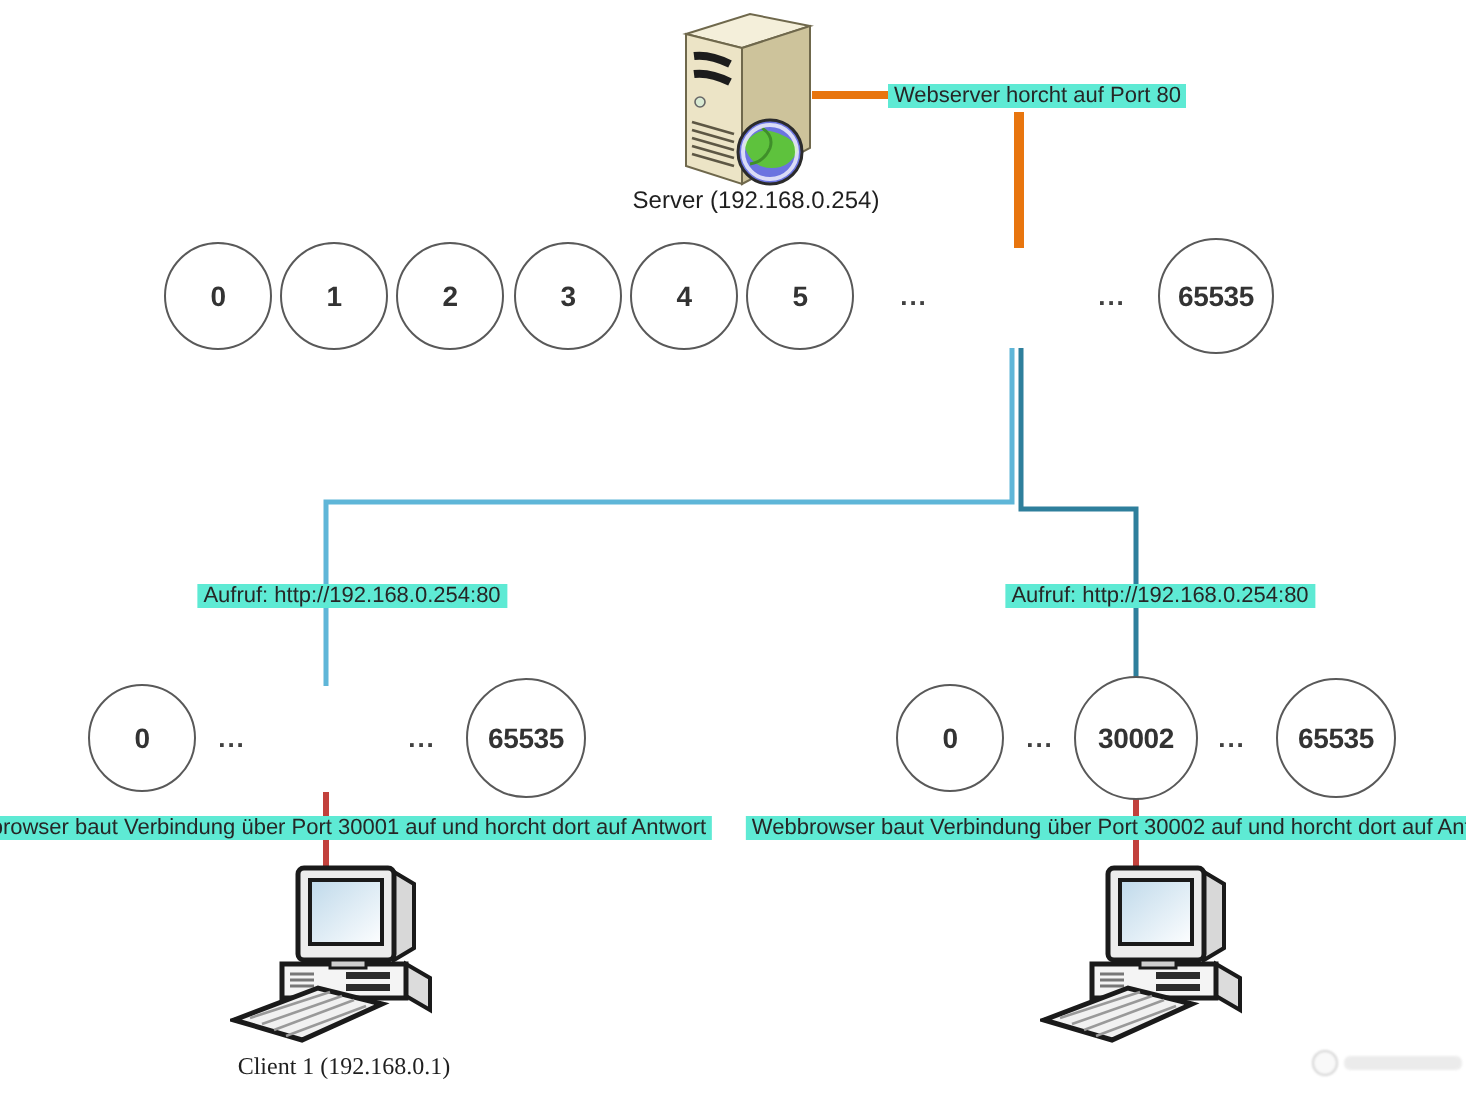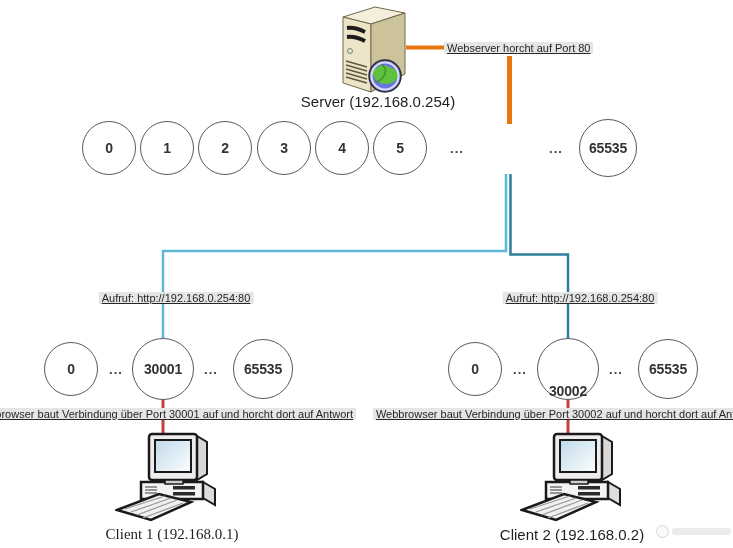--- a/index.html
+++ b/index.html
@@ -13,27 +13,27 @@
     border:1.5px solid #595959;border-radius:50%;background:#fff;
     display:flex;align-items:center;justify-content:center;
     font-size:14px;font-weight:600;color:#333;z-index:2;letter-spacing:-0.2px;
   }
   .dots{
     position:absolute;transform:translate(-50%,-50%);
     font-size:13px;font-weight:700;color:#404040;z-index:2;letter-spacing:1px;
   }
   .annot{
     position:absolute;transform:translate(-50%,-50%);
-    font-size:11px;color:#262626;background:#e5e5e5;padding:0 3px;
-    white-space:nowrap;z-index:2;text-decoration:underline;
+    font-size:11px;color:#262626;background:#5eead4;padding:0 3px;
+    white-space:nowrap;z-index:2;
   }
   .annot-left{transform:translateY(-50%);}
   .big-label{
     position:absolute;transform:translateX(-50%);
-    font-size:15px;color:#1f1f1f;white-space:nowrap;z-index:2;
+    font-size:12px;color:#1f1f1f;white-space:nowrap;z-index:2;
   }
   .icon-wrap{position:absolute;z-index:2;}
   .watermark{
     position:absolute;left:656px;top:523px;width:75px;height:17px;
     display:flex;align-items:center;gap:3px;opacity:.5;z-index:2;filter:blur(.4px);
   }
   .wm-circle{width:11px;height:11px;border:1px solid #aaa;border-radius:50%;background:#f4f4f4;}
   .wm-bar{flex:1;height:7px;background:#d9d9d9;border-radius:3px;}
 </style>
 </head>
@@ -97,33 +97,30 @@
       <span>65535</span>
     </div>
 
   <div class="annot" style="left:176px;top:298px;">Aufruf: http://192.168.0.254:80</div>
   <div class="annot" style="left:580px;top:298px;">Aufruf: http://192.168.0.254:80</div>
 
   <div class="circle" style="left:71px;top:369px;width:52px;height:52px;">
       <span>0</span>
     </div>
   <div class="dots" style="left:116px;top:369px;">...</div>
-  <div class="circle" style="left:163px;top:369px;width:60px;height:60px;">
-      <span>30001</span>
-    </div>
   <div class="dots" style="left:211px;top:369px;">...</div>
   <div class="circle" style="left:263px;top:369px;width:58px;height:58px;">
       <span>65535</span>
     </div>
 
   <div class="circle" style="left:475px;top:369px;width:52px;height:52px;">
       <span>0</span>
     </div>
   <div class="dots" style="left:520px;top:369px;">...</div>
-  <div class="circle" style="left:568px;top:369px;width:60px;height:60px;align-items:flex-end;">
+  <div class="circle" style="left:568px;top:369px;width:60px;height:60px;">
       <span>30002</span>
     </div>
   <div class="dots" style="left:616px;top:369px;">...</div>
   <div class="circle" style="left:668px;top:369px;width:58px;height:58px;">
       <span>65535</span>
     </div>
 
   <div class="annot" style="left:163px;top:414px;">Webbrowser baut Verbindung über Port 30001 auf und horcht dort auf Antwort</div>
   <div class="annot" style="left:566px;top:414px;">Webbrowser baut Verbindung über Port 30002 auf und horcht dort auf Antwort</div>
 
@@ -175,20 +172,19 @@
       <rect x="50" y="48" width="18" height="4" fill="#cfcfcf" stroke="#1a1a1a" stroke-width="1.5"></rect>
       <polygon points="2,78 44,62 76,70 36,88" fill="#f1f1f1" stroke="#1a1a1a" stroke-width="2.5"></polygon>
       <line x1="10" y1="77" x2="50" y2="64" stroke="#999" stroke-width="1.3"></line>
       <line x1="16" y1="80" x2="56" y2="66" stroke="#999" stroke-width="1.3"></line>
       <line x1="22" y1="83" x2="62" y2="68" stroke="#999" stroke-width="1.3"></line>
       <line x1="28" y1="86" x2="68" y2="71" stroke="#999" stroke-width="1.3"></line>
     </svg>
   </div>
 
   <div class="big-label" style="left:172px;top:526px;font-family:Liberation Serif, serif;">Client 1 (192.168.0.1)</div>
-  <div class="big-label" style="left:572px;top:526px;">Client 2 (192.168.0.2)</div>
 
   <div class="watermark">
     <span class="wm-circle"></span>
     <span class="wm-bar"></span>
   </div>
 
 </div>
 
 </body></html>

